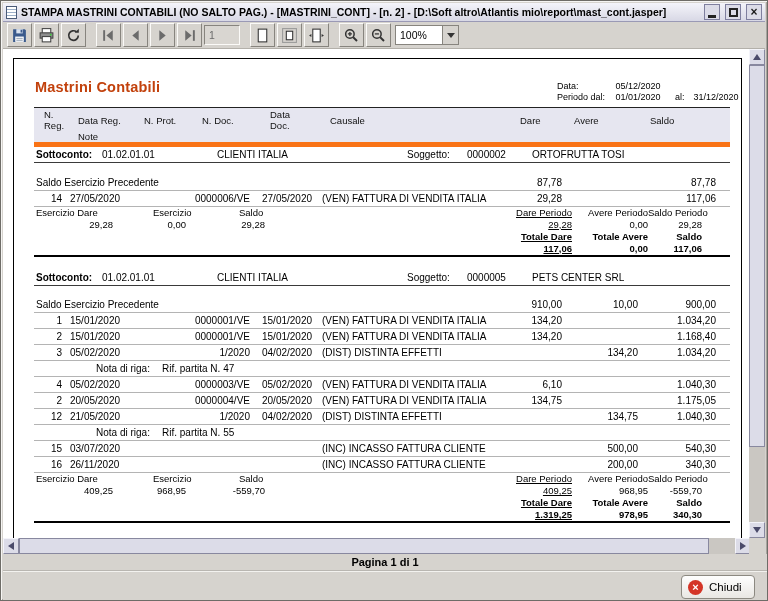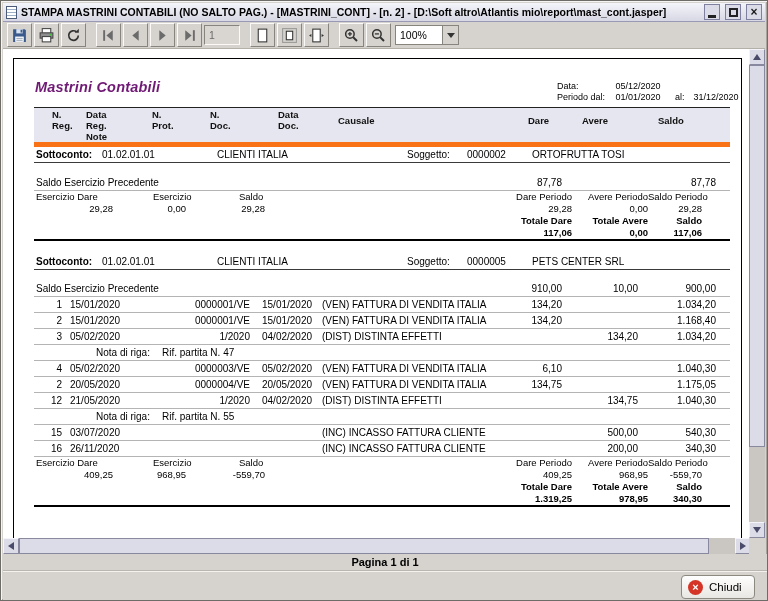--- a/index.html
+++ b/index.html
@@ -44,30 +44,30 @@
   .combo-btn { width:16px; background:#d6d3ce; border-left:1px solid #87847e;
                display:flex; align-items:center; justify-content:center; }
   .arr-down { width:0; height:0; border-left:4px solid transparent;
               border-right:4px solid transparent; border-top:5px solid #333; }
 
   
   .viewport { position:absolute; left:2px; top:48px; width:748px; height:489px;
               background:#fff; overflow:hidden; }
   .page { position:absolute; left:10px; top:9px; width:729px; height:640px;
           background:#fff; border:1px solid #000; padding:14px 11px 0 20px; }
-  .rpt-title { font-size:14.5px; font-weight:bold; letter-spacing:.2px; margin:6px 0 0 1px; color:#701a75;font-style:italic; }
+  .rpt-title { font-size:14.5px; font-weight:bold; letter-spacing:.2px; margin:6px 0 0 1px; color:#c2410c; }
   .rpt-meta { position:absolute; top:22px; left:543px; font-size:9px; line-height:11px; white-space:nowrap; color:#000; }
   .ml  { display:inline-block; width:56px; }
   .mv  { display:inline-block; min-width:50px;text-align:center; }
   .ml2 { display:inline-block; width:16px; margin-left:12px; }
 
   table.rpt { border-collapse:collapse; table-layout:fixed; width:696px;
               margin-top:12px; font-size:10px; color:#000; }
-  th.hd { background:#e6e6f0; font-size:9.5px; font-weight:bold; height:11px;
-          line-height:11px; padding:0 18px; text-align:left; color:#111; }
+  th.hd { background:#e6e6f0; font-size:9.5px; font-weight:normal; height:11px;
+          line-height:11px; padding:0 10px; text-align:left; color:#111; }
   thead tr:first-child th { border-top:1px solid #222; padding-top:1px; }
   thead tr + tr th { border-bottom:5px solid #f97316; padding-bottom:1px; }
   .note-h { padding-left:18px; }
 
   td { padding:0 2px; height:15px; line-height:15px; white-space:nowrap; }
   tr.u td { border-bottom:1px solid #b4b4b4; }
   .c1 { text-align:right; padding-right:6px; }
   .c3 { text-align:right; padding-right:8px; }
   .c4 { text-align:right; padding-right:10px; }
   .c7,.c8 { text-align:right; }
@@ -81,21 +81,21 @@
   .sh-code { display:inline-block; width:65px; }
 
   .op-lab { padding-right:2px; }
   .note-cell { padding-left:28px; }
   .nt-lab { display:inline-block; width:66px; }
 
   tr.sum td { height:12px; line-height:12px; font-size:9.5px; padding:0; }
   .sl { display:inline-block; } .sl1 { width:119px; padding-left:2px; } .sl2 { width:86px; }
   .sv { display:inline-block; text-align:right; } .sv1 { width:79px; } .sv2 { width:73px; } .sv3 { width:79px; }
   .sr { display:inline-block; text-align:right; vertical-align:top; }
-  .sa { width:62px; } .sb { width:76px; } .sc { width:68px; padding-right:14px; }
+  .sa { width:62px;text-decoration:underline; } .sb { width:76px; } .sc { width:68px; padding-right:14px; }
   .b, .sr.b { font-weight:bold; }
   tr.thick td { border-bottom:2px solid #000; }
   tr.sp td { border:none; padding:0; height:auto; line-height:normal; }
 
   
   .vscroll { position:absolute; right:2px; top:48px; width:16px; height:489px; background:#d0cdc8; }
   .hscroll { position:absolute; left:2px; top:537px; width:748px; height:16px; background:#d0cdc8; }
   .sb-btn { position:absolute; width:16px; height:16px; background:#dcdce8; border:1px solid;
             border-color:#f4f4fa #88889f #88889f #f4f4fa;
             display:flex; align-items:center; justify-content:center; }
@@ -278,20 +278,31 @@
             </tr>
             <tr class="sp">
               <td colspan="9" style="height: 12px;"></td>
             </tr>
             <tr class="u">
               <td class="op-lab" colspan="6">Saldo Esercizio Precedente</td>
               <td class="c7">87,78</td>
               <td class="c8"></td>
               <td class="c9">87,78</td>
             </tr>
+            <tr class="u">
+              <td class="c1">14</td>
+              <td class="c2">27/05/2020</td>
+              <td class="c3"></td>
+              <td class="c4">0000006/VE</td>
+              <td class="c5">27/05/2020</td>
+              <td class="c6">(VEN) FATTURA DI VENDITA ITALIA</td>
+              <td class="c7">29,28</td>
+              <td class="c8"></td>
+              <td class="c9">117,06</td>
+            </tr>
             <tr class="sum">
               <td class="sum-left" colspan="6"><span class="sl sl1">Esercizio Dare</span><span class="sl sl2">Esercizio</span><span class="sl">Saldo</span></td>
               <td class="sum-right" colspan="3"><span class="sr sa">Dare Periodo</span><span class="sr sb">Avere Periodo</span><span class="sr sc">Saldo Periodo</span></td>
             </tr>
             <tr class="sum">
               <td class="sum-left" colspan="6"><span class="sv sv1">29,28</span><span class="sv sv2">0,00</span><span class="sv sv3">29,28</span></td>
               <td class="sum-right" colspan="3"><span class="sr sa">29,28</span><span class="sr sb">0,00</span><span class="sr sc">29,28</span></td>
             </tr>
             <tr class="sum">
               <td colspan="6"></td>

